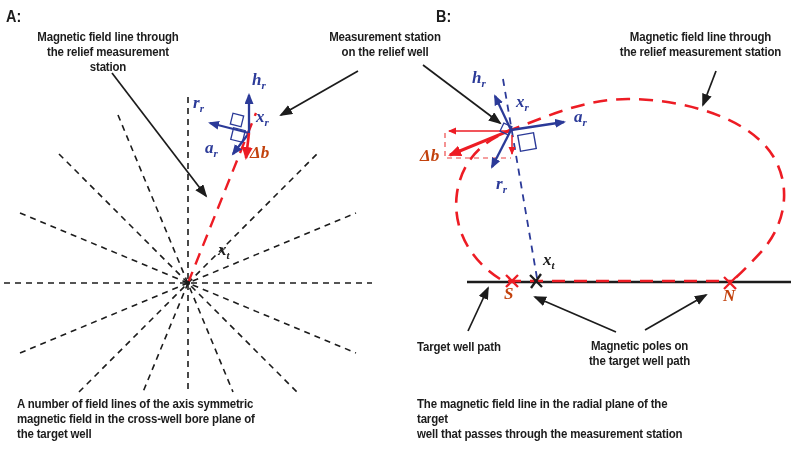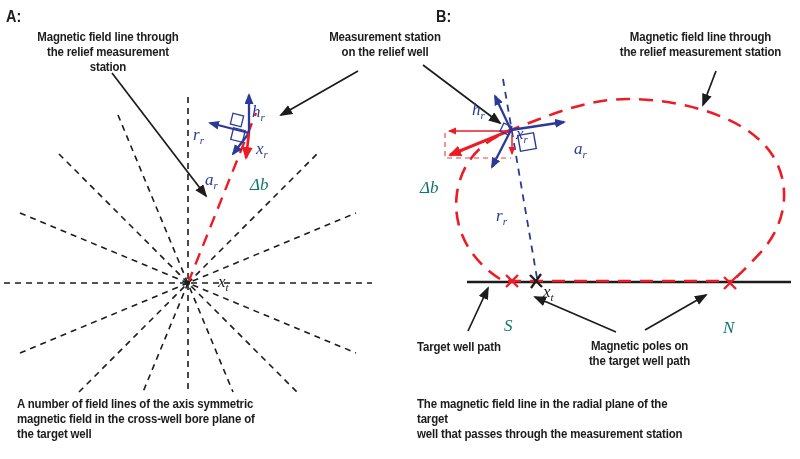--- a/index.html
+++ b/index.html
@@ -5,24 +5,24 @@
   html,body{margin:0;padding:0;background:#ffffff;}
   #fig{position:relative;width:800px;height:459px;background:#ffffff;overflow:hidden;
        font-family:"Liberation Sans",sans-serif;}
   #diagram{position:absolute;left:0;top:0;}
   .lbl{position:absolute;color:#1c1c1c;font-weight:700;font-size:13.5px;line-height:15px;
        white-space:pre-line;letter-spacing:-0.2px;}
   .cond-c{transform:scaleX(0.85);transform-origin:50% 0;text-align:center;}
   .cond-l{transform:scaleX(0.85);transform-origin:0 0;text-align:left;}
   .tag{position:absolute;color:#1c1c1c;font-weight:700;font-size:16px;
        transform:scaleX(0.9);transform-origin:0 0;}
-  .vec{position:absolute;font-family:"Liberation Serif",serif;font-style:italic;font-weight:400;
-       font-size:17px;line-height:17px;color:#2b3a98;margin-top:32px;}
+  .vec{position:absolute;font-family:"Liberation Serif",serif;font-style:italic;font-weight:700;
+       font-size:17px;line-height:17px;color:#2b3a98;}
   .vec sub{font-size:11px;font-style:italic;vertical-align:-4px;line-height:0;}
-  .vec.red{color:#0f766e;text-align:center;}
+  .vec.red{color:#c2410c;text-align:center;}
   .vec.blk{color:#1c1c1c;}
 </style>
 </head>
 <body>
 
 <div id="fig">
 
   <svg id="diagram" width="800" height="459" viewBox="0 0 800 459">
     <defs>
       <marker id="ab" markerUnits="userSpaceOnUse" markerWidth="15" markerHeight="12" refX="11" refY="5" orient="auto">

